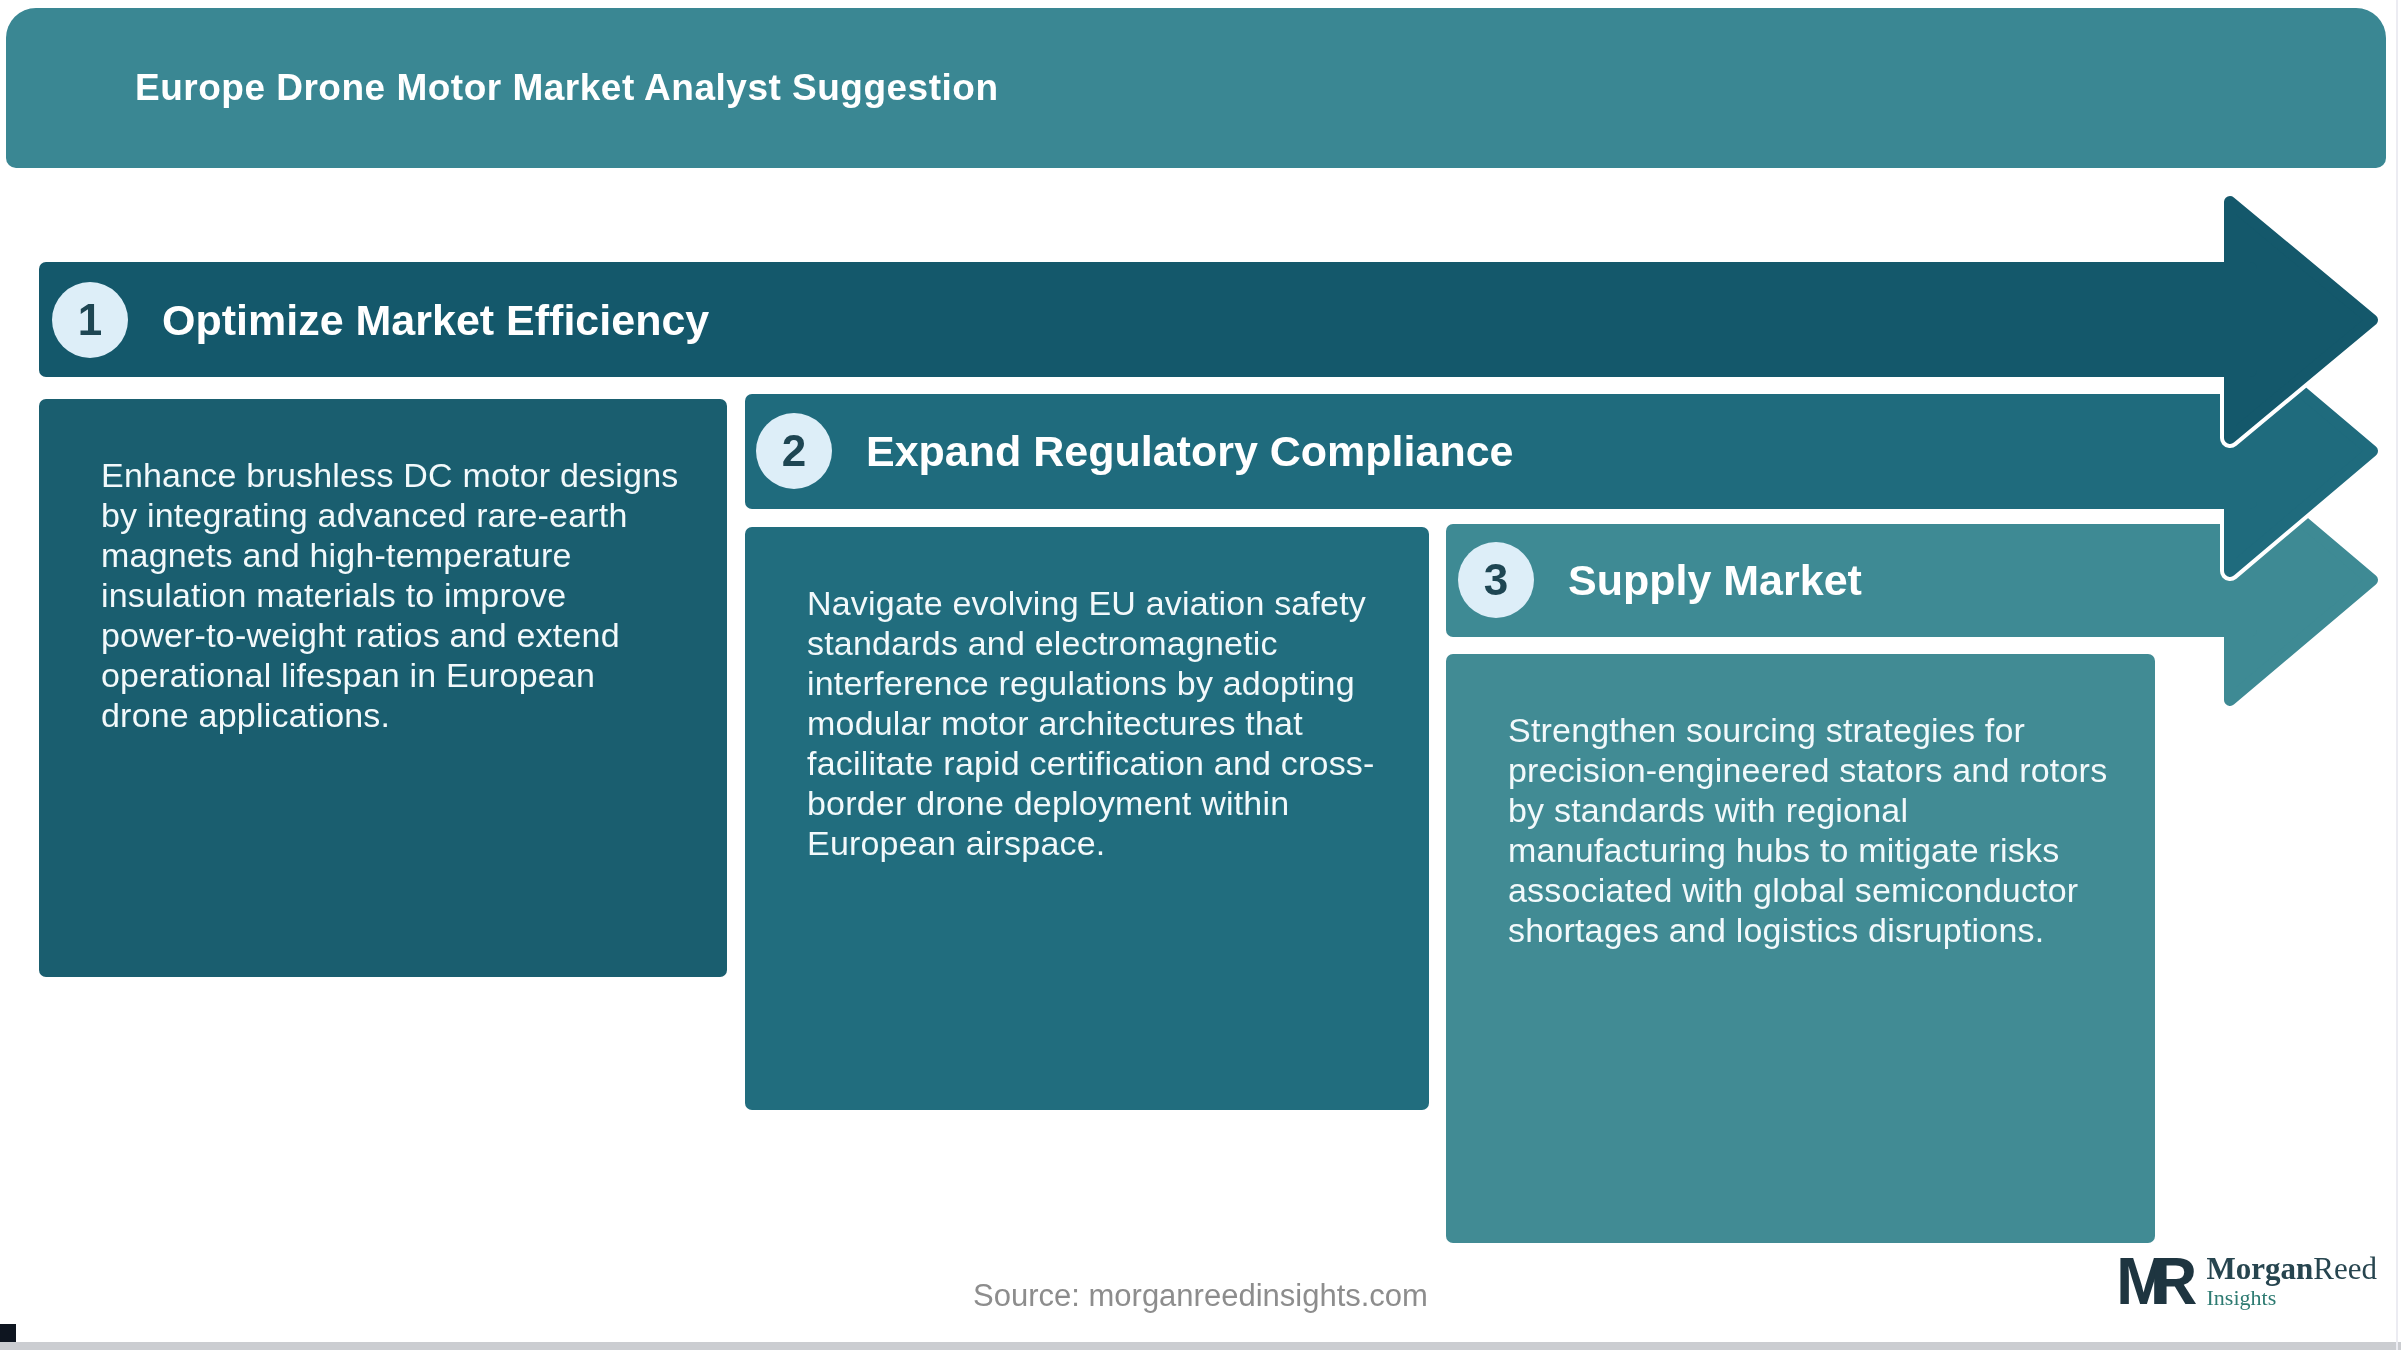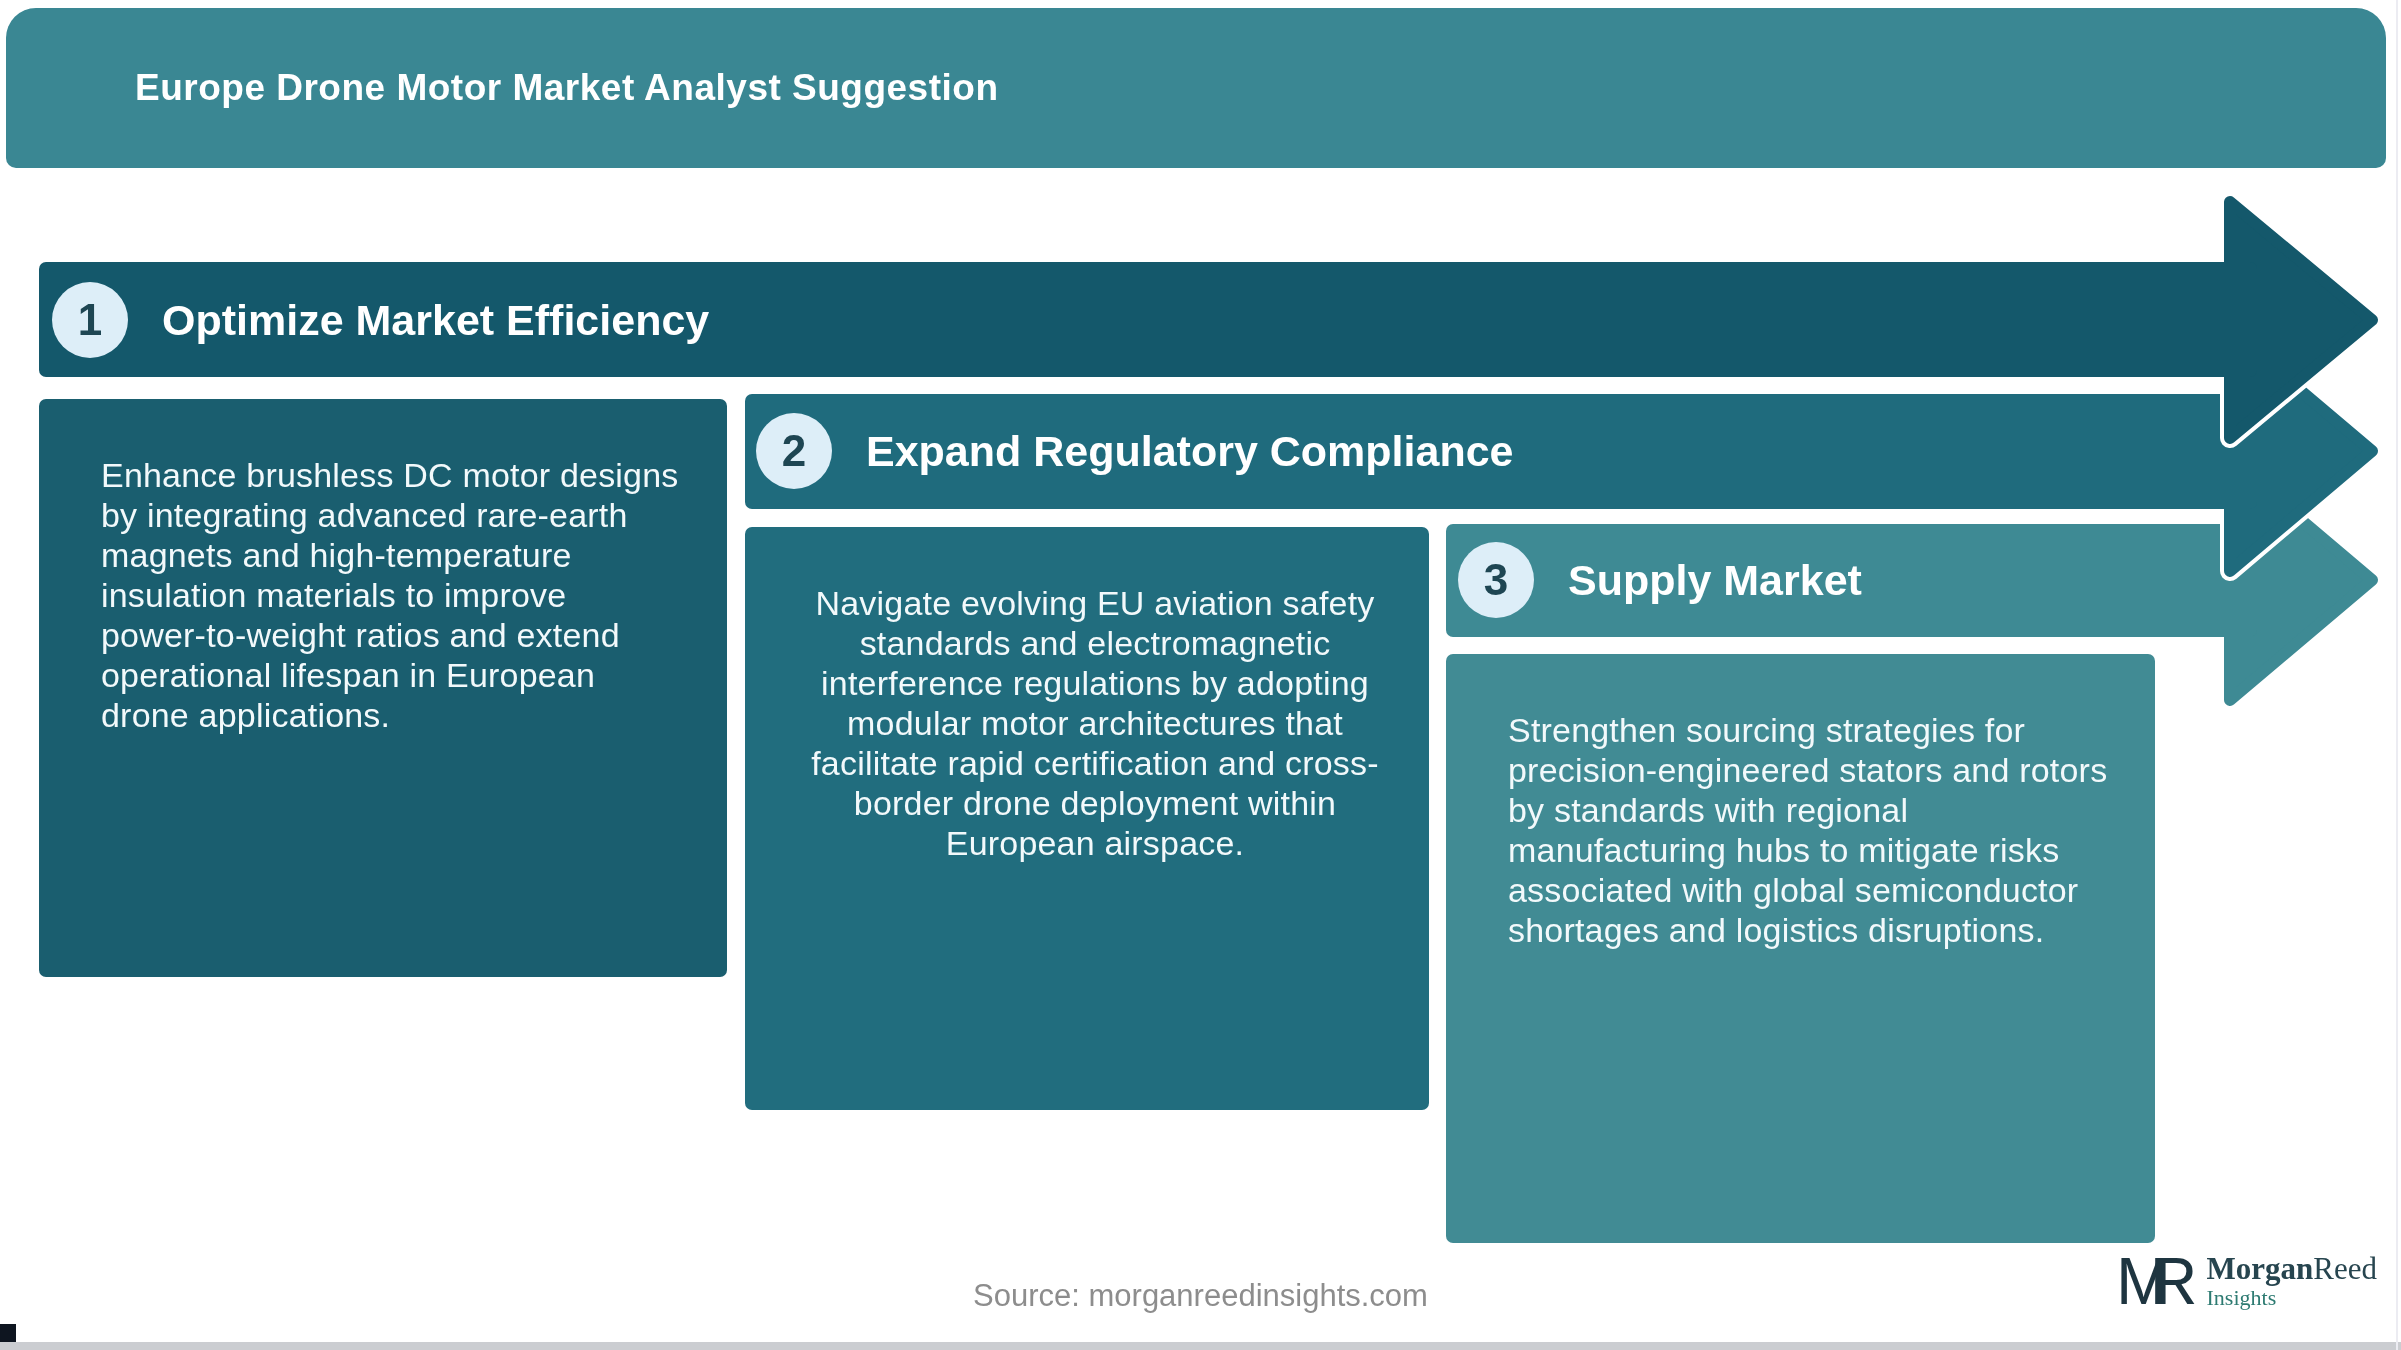--- a/index.html
+++ b/index.html
@@ -32,32 +32,32 @@
   #head1{left:52px;top:282px;}
   #head2{left:756px;top:413px;}
   #head3{left:1458px;top:542px;}
   
   .card{position:absolute;border-radius:7px;color:#F2F9FB;}
   .card p{
     margin:0;padding:56px 46px 0 62px;font-size:34px;line-height:40px;
     letter-spacing:.2px;
   }
   #card1{left:39px;top:399px;width:688px;height:578px;background:#1A5E6F;}
-  #card2{left:745px;top:527px;width:684px;height:583px;background:#216D7E;text-align:center;}
+  #card2{left:745px;top:527px;width:684px;height:583px;background:#216D7E;}
   #card3{left:1446px;top:654px;width:709px;height:589px;background:#418B94;}
   
   .source{
     position:absolute;left:0;top:1278px;width:2401px;text-align:center;
     color:#8D8D8D;font-size:31px;
   }
   .logo{
     position:absolute;right:24px;top:1248px;display:flex;align-items:center;
   }
   .monogram{
-    font-family:"Liberation Sans",sans-serif;font-weight:400;font-size:66px;
+    font-family:"Liberation Sans",sans-serif;font-weight:700;font-size:66px;
     color:#1E3540;letter-spacing:-21px;line-height:1;padding-right:30px;
   }
   .logo-text{font-family:"Liberation Serif",serif;line-height:1.05;}
   .brand-line{font-size:31px;color:#27454F;}
   .brand-line .b1{font-weight:bold;}
   .tagline{font-size:22px;color:#2E7B72;}
   .bottom-rule{
     position:absolute;left:0;top:1342px;width:2401px;height:8px;background:#CBCDD1;
   }
   .corner-mark{

